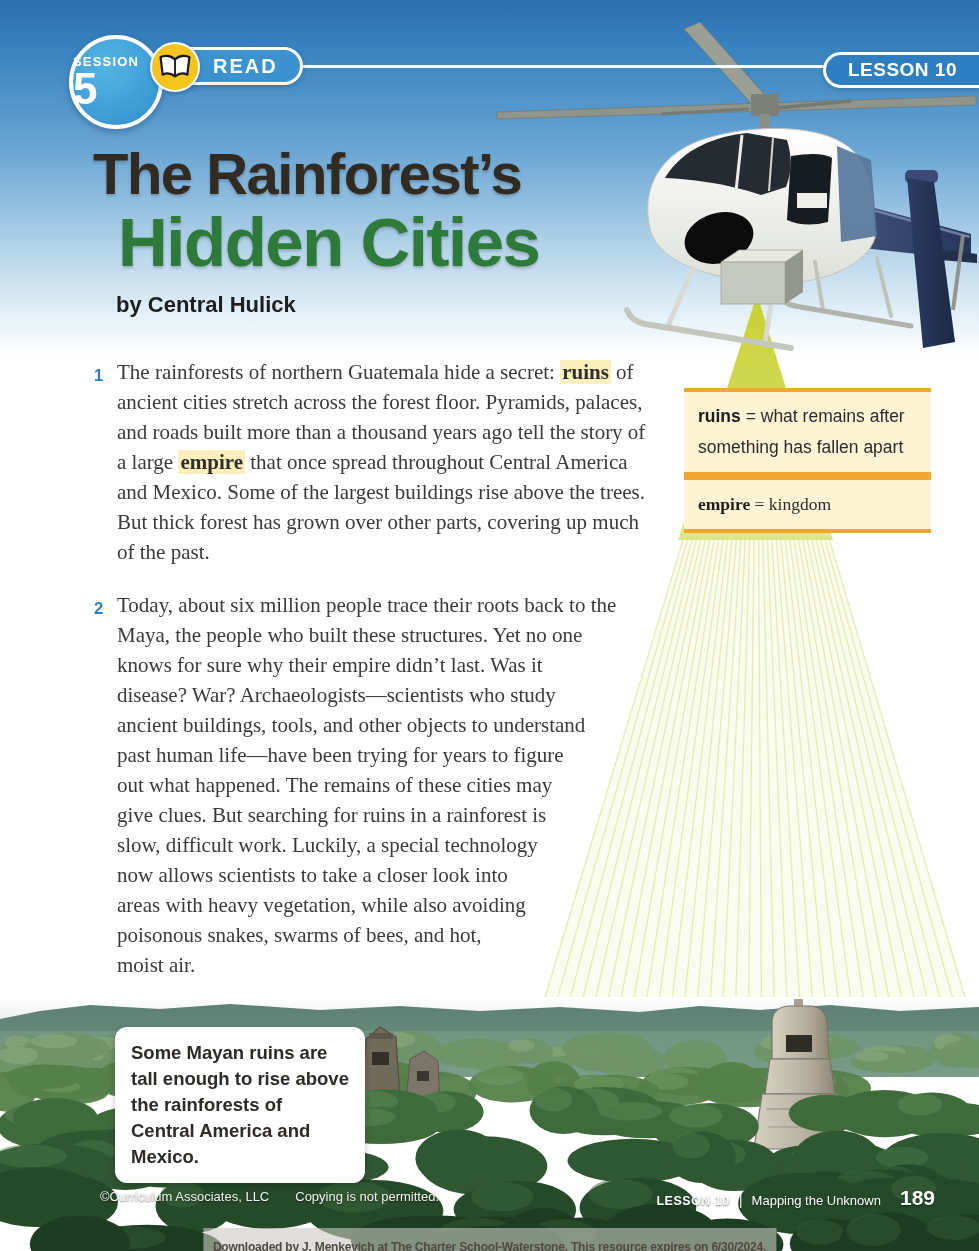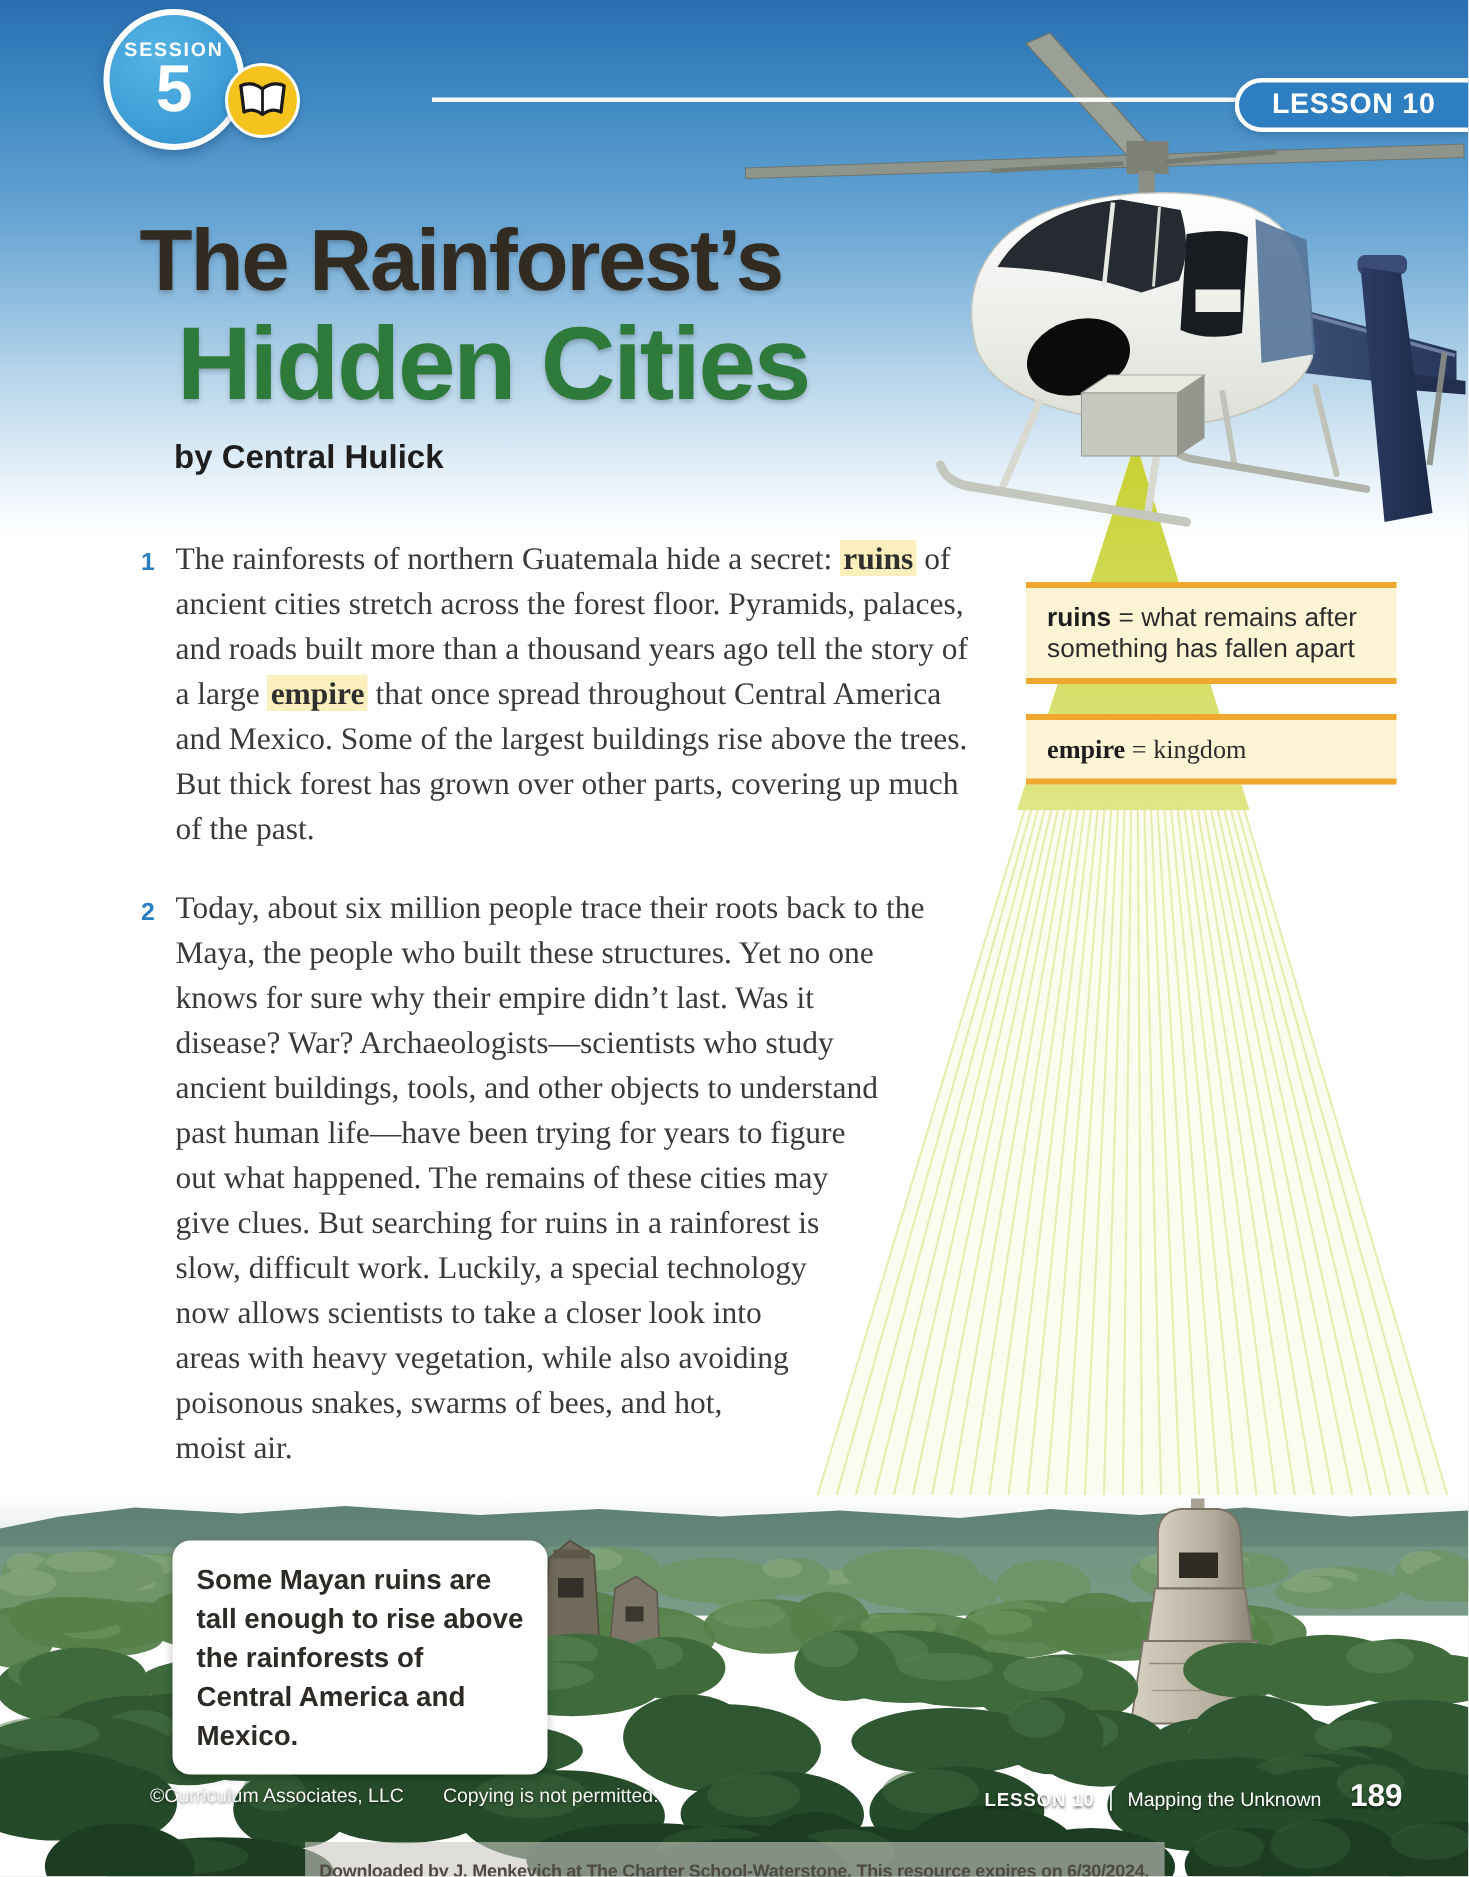--- a/index.html
+++ b/index.html
@@ -12,24 +12,24 @@
   
   .header-bg {
     position:absolute; left:0; top:0; width:979px; height:358px; z-index:0;
     background:linear-gradient(180deg,#2a6fb0 0%, #3b86c2 16%, #6aa6d4 42%, #b6d5ea 70%, #e9f3fa 90%, #ffffff 100%);
   }
   .connector {
     position:absolute; left:288px; top:65px; width:537px; height:3px;
     background:#ffffff; opacity:.95; z-index:4;
   }
   .session-badge {
-    position:absolute; left:69px; top:6px; width:94px; height:94px; border-radius:50%;
+    position:absolute; left:69px; top:35px; width:94px; height:94px; border-radius:50%;
     background:radial-gradient(circle at 38% 32%, #55b4e4, #3b9ad4 70%, #2f88c4 100%);
     border:4px solid #ffffff; box-shadow:0 3px 7px rgba(10,50,90,.35);
-    z-index:5; text-align:center; color:#fff;
+    z-index:5; color:#fff;
   }
   .session-badge .s-label { font-size:13px; font-weight:bold; letter-spacing:1.2px; margin-top:15px; }
   .session-badge .s-num   { font-size:44px; font-weight:bold; line-height:44px; margin-top:-2px; }
   .read-pill {
     position:absolute; left:158px; top:47px; height:38px; z-index:5;
     background:#3c92cf; border:3px solid #ffffff; border-radius:20px;
     padding:0 22px 0 52px; box-shadow:0 2px 5px rgba(10,50,90,.3);
     display:flex; align-items:center;
   }
   .read-pill .r-label { color:#fff; font-size:20px; font-weight:bold; letter-spacing:2px; }
@@ -73,21 +73,21 @@
   }
   .hl { background:#fbf0bd; font-weight:bold; color:#2f2f2f; padding:0 2px; }
   .beam-spacer {
     float:right; width:128px; height:388px;
     shape-outside:polygon(100% 0, 100% 100%, 0 100%); shape-margin:10px;
   }
   
   .vocab-box {
     position:absolute; left:684px; width:247px; z-index:2;
     background:#fdf4d6; border-top:4px solid #efa72f; border-bottom:4px solid #efa72f;
-    padding:9px 14px; font-size:17.5px; line-height:21px; color:#2c2c2c;
+    padding:9px 14px; font-size:17.5px; line-height:31px; color:#2c2c2c;
   }
   .vocab-box.b1 { top:388px; }
   .vocab-box.b2 { top:476px;font-family:Liberation Serif, serif; }
   .vocab-term { font-weight:bold; color:#1d1d1d; }
   
   .photo-svg { position:absolute; left:0; top:997px; z-index:2; }
   .caption-box {
     position:absolute; left:115px; top:1027px; width:250px; z-index:6;
     background:#ffffff; border-radius:12px; padding:13px 16px;
     box-shadow:0 2px 6px rgba(0,0,0,.25);
@@ -467,20 +467,23 @@
     </g>
   </svg>
 
   <div class="connector"></div>
 
   <div class="session-badge">
     <div class="s-label">SESSION</div>
     <div class="s-num">5</div>
   </div>
 
+  <div class="read-pill">
+    <span class="r-label">READ</span>
+  </div>
   <div class="book-circle">
     <svg width="34" height="28" viewBox="0 0 40 32">
       <path d="M20 7 C14 1.5 6 2.5 3 4.5 L5.5 25 C9.5 23 15 23 20 27 C25 23 30.5 23 34.5 25 L37 4.5 C34 2.5 26 1.5 20 7 Z" fill="#ffffff" stroke="#1a1a1a" stroke-width="2.6" stroke-linejoin="round"></path>
       <line x1="20" y1="7" x2="20" y2="27" stroke="#1a1a1a" stroke-width="2.2"></line>
     </svg>
   </div>
 
   <div class="lesson-pill">
     <span class="l-label">LESSON 10</span>
   </div>

